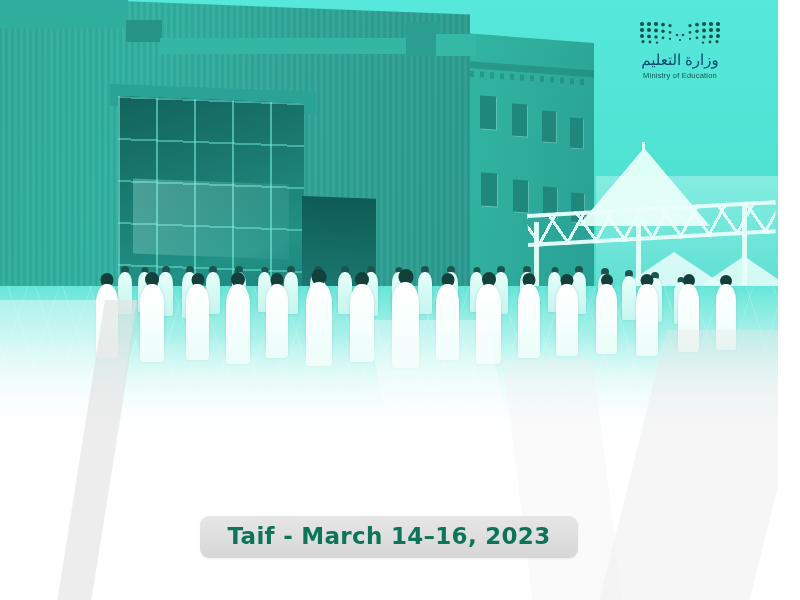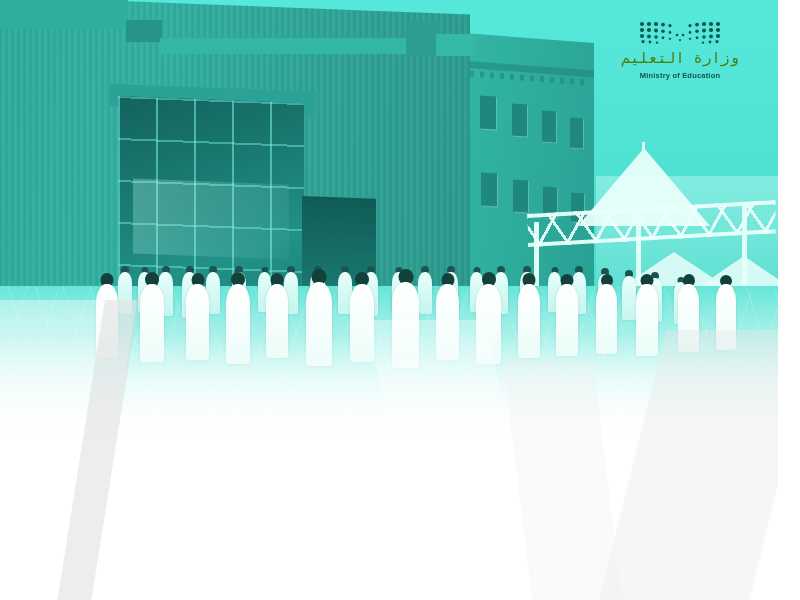--- a/index.html
+++ b/index.html
@@ -203,26 +203,26 @@
   
   .right-strip {
     position:absolute; right:0; top:0; width:22px; height:600px;
     background:#ffffff;
   }
 
   
   .logo { position:absolute; right:40px; top:20px; width:160px; text-align:center; }
   .logo-dots { display:block; margin:0 auto 6px; }
   .logo-ar {
-    display:block; font-size:15px; letter-spacing:.5px; color:#4d7c0f;
-    font-family:Liberation Mono, monospace; line-height:1.1; direction:rtl;
+    display:block; font-size:15px; letter-spacing:.5px; color:#0c4a6e;
+    font-family:Liberation Serif, serif; line-height:1.1; direction:rtl;
   }
   .logo-en {
     display:block; font-size:7.5px; letter-spacing:.2px; color:#10564f;
-    margin-top:2px; font-family:"Liberation Sans", sans-serif;font-weight:bold;
+    margin-top:2px; font-family:"Liberation Sans", sans-serif;
   }
 
   
   .headline {
     position:absolute; left:0; top:392px; width:778px;
     text-align:center;
     color:#452a48;
     font-weight:bold;
     font-family:"DejaVu Sans", sans-serif;
     text-shadow:0 1px 1px rgba(255,255,255,.9);
@@ -518,14 +518,17 @@
         <circle cx="80" cy="21.6" r="1.6"></circle>
           <circle cx="73" cy="22" r="1.4"></circle>
           <circle cx="66" cy="22.6" r="1.2"></circle>
       </g>
     </svg>
     <span class="logo-ar">وزارة التعليم</span>
     <span class="logo-en">Ministry of Education</span>
   </div>
 
 
+  <div class="badge-wrap">
+    <span class="badge">Taif  - March 14–16, 2023</span>
+  </div>
 
 </div>
 
 </body></html>

